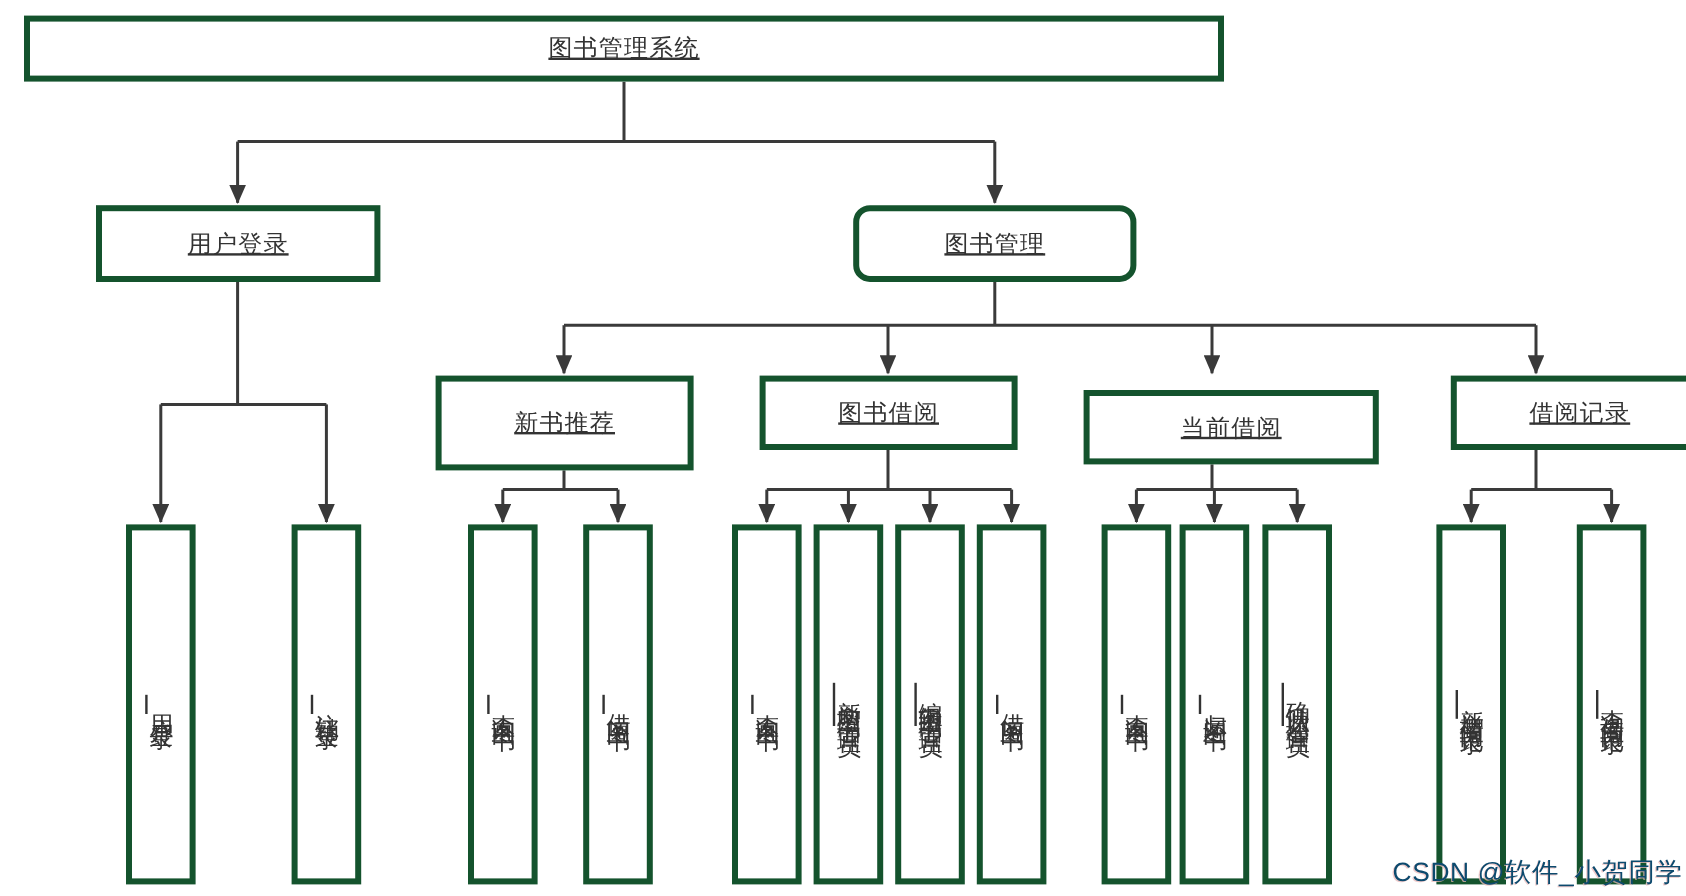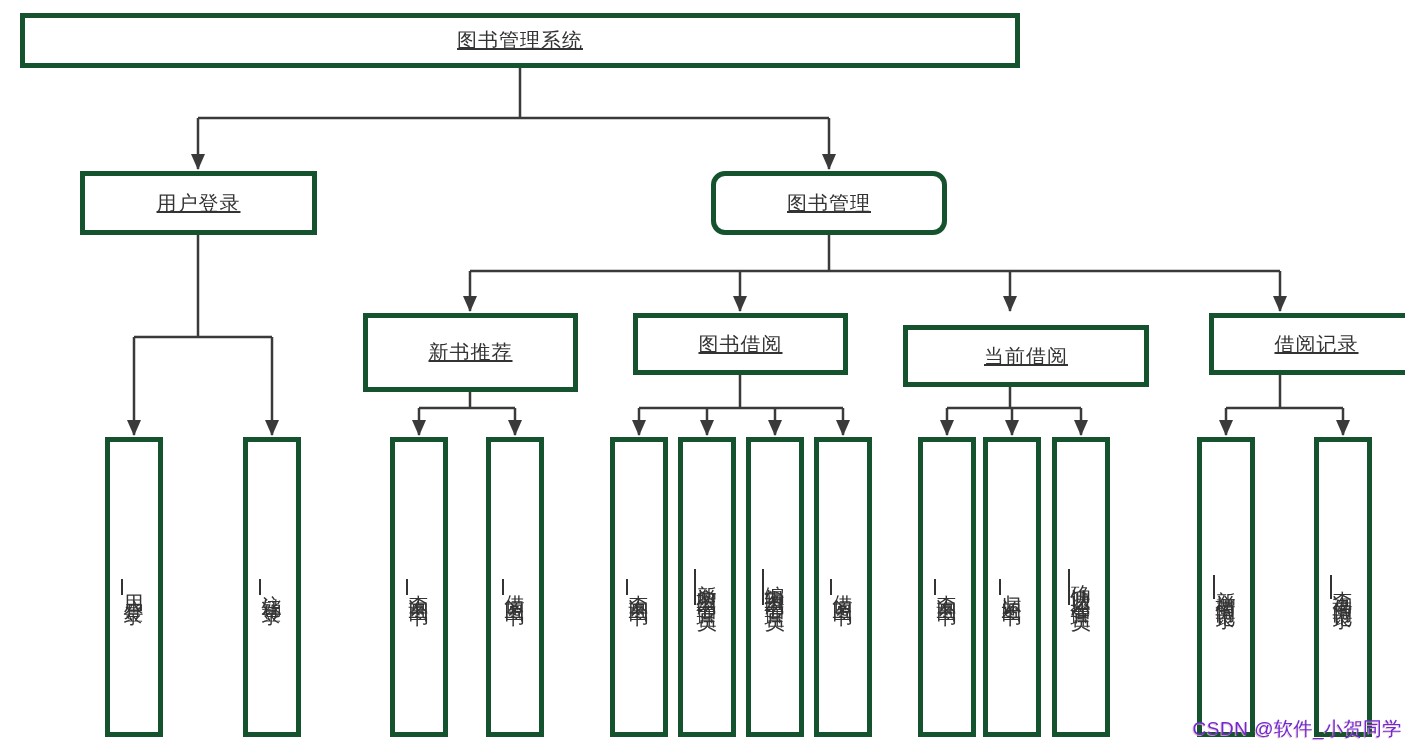--- a/index.html
+++ b/index.html
@@ -41,22 +41,22 @@
     writing-mode: vertical-rl;
     text-orientation: mixed;
     letter-spacing: 4px;
     line-height: 1.0;
     font-size: 20px;
   }
   .watermark {
     position: absolute;
     right: 3px;
     bottom: 5px;
-    font-size: 19px;
-    color: #6d28d9;
+    font-size: 22px;
+    color: #0c4a6e;
     letter-spacing: 0.5px;
     text-shadow: -1px 1px 0 rgba(233, 184, 184, 0.75);
     white-space: nowrap;
   }
 </style>
 </head>
 <body>
 
 <div class="stage">
 

